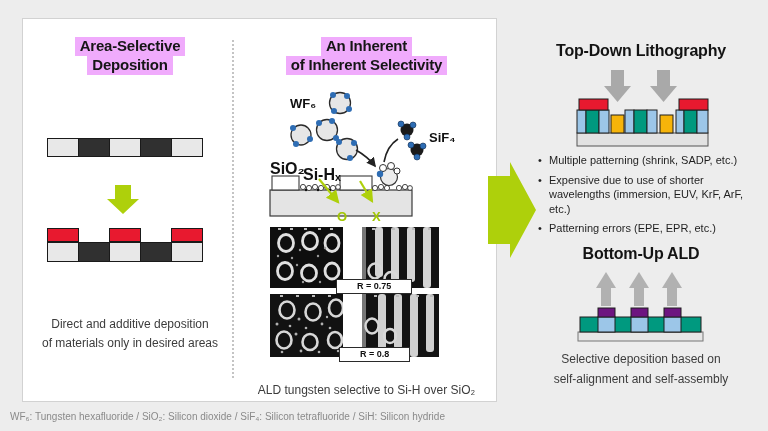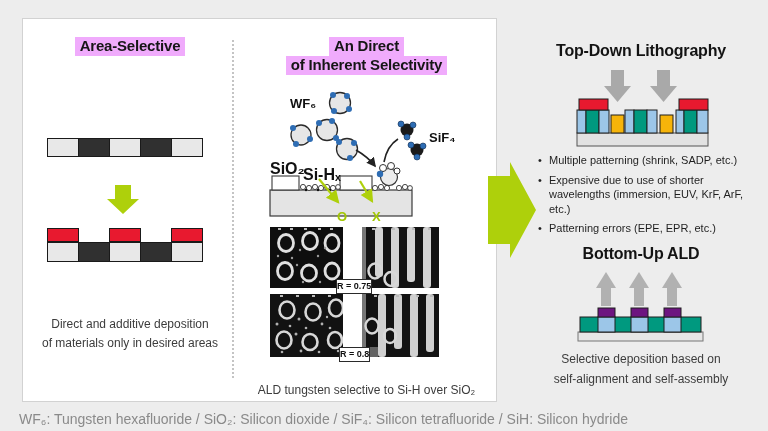--- a/index.html
+++ b/index.html
@@ -22,40 +22,41 @@
   .cap { flex:1; }
   .cap.red { background:#e8192f; border:1px solid #1a1a1a; }
 
   .small-caption { position:absolute; text-align:center; font-size:12px; color:#3c3c3c; line-height:1.55; }
 
   .chem-label { position:absolute; font-weight:bold; color:#111; font-size:13px;text-align:right; }
   .chem-label.sm { font-size:16px; }
   .ox-label { position:absolute; font-weight:bold; color:#a3c704; font-size:13px; }
 
   .sem { position:absolute; display:block; }
-  .r-tag { position:absolute; background:#fff; border:1px solid #2a2a2a; font-size:9px; color:#111; padding:1px 0; line-height:1.2; font-weight:bold; }
+  .r-tag { position:absolute; background:#fff; border:1px solid #2a2a2a; font-size:9px; color:#111; padding:1px 20px; line-height:1.2; font-weight:bold; }
 
   .rt-title { position:absolute; width:170px; text-align:center; font-weight:bold; color:#131313; font-size:16px; letter-spacing:-0.2px; }
 
   .bullets { position:absolute; left:538px; top:153px; width:222px; list-style:none; }
   .bullets li { position:relative; padding-left:11px; font-size:11px; color:#1f1f1f; line-height:1.32; margin-bottom:5px; }
   .bullets li::before { content:"\2022"; position:absolute; left:0; top:0; color:#1f1f1f; }
 
   svg { position:absolute; display:block; }
 </style>
 </head>
 <body>
 
 <div id="stage">
 
   <div class="panel"></div>
   <div class="divider"></div>
 
   <div class="title" style="left:40px; top:37px; width:180px;">
     <span class="hl">Area-Selective</span><br>
+    <span class="hl">Deposition</span>
   </div>
 
   <div class="seg-bar" style="left:47px; top:138px; width:156px; height:19px;">
     <div class="seg light"></div>
     <div class="seg dark"></div>
     <div class="seg light"></div>
     <div class="seg dark"></div>
     <div class="seg light"></div>
   </div>
 
@@ -77,21 +78,21 @@
     <div class="seg dark"></div>
     <div class="seg light"></div>
   </div>
 
   <div class="small-caption" style="left:28px; top:315px; width:204px;">
     <span>Direct and additive deposition</span><br>
     <span>of materials only in desired areas</span>
   </div>
 
   <div class="title" style="left:250px; top:37px; width:233px;">
-    <span class="hl">An Direct</span><br>
+    <span class="hl">An Inherent</span><br>
     <span class="hl">of Inherent Selectivity</span>
   </div>
 
   <svg style="left:250px; top:88px;" width="247" height="140" viewBox="250 88 247 140">
     <defs>
       <marker id="ahb" markerWidth="7" markerHeight="7" refX="5" refY="3" orient="auto">
         <path d="M0,0 L6,3 L0,6 z" fill="#222"></path>
       </marker>
       <marker id="ahg" markerWidth="7" markerHeight="7" refX="5" refY="3" orient="auto">
         <path d="M0,0 L6,3 L0,6 z" fill="#aed00b"></path>
@@ -361,15 +362,15 @@
       <rect x="631" y="308" width="17" height="9" fill="#6d1580"></rect>
       <rect x="664" y="308" width="17" height="9" fill="#6d1580"></rect>
     </g>
   </svg>
 
   <div class="small-caption" style="left:543px; top:350px; width:196px; font-size:12px; line-height:1.65;">
     <span>Selective deposition based on</span><br>
     <span>self-alignment and self-assembly</span>
   </div>
 
-  <div style="position:absolute; left:19px; top:411px; font-size:14px; color:#8a8a8a;">WF₆: Tungsten hexafluoride / SiO₂: Silicon dioxide / SiF₄: Silicon tetrafluoride / SiH: Silicon hydride</div>
+  <div style="position:absolute; left:10px; top:411px; font-size:10px; color:#8a8a8a;">WF₆: Tungsten hexafluoride / SiO₂: Silicon dioxide / SiF₄: Silicon tetrafluoride / SiH: Silicon hydride</div>
 
 </div>
 
 </body></html>

